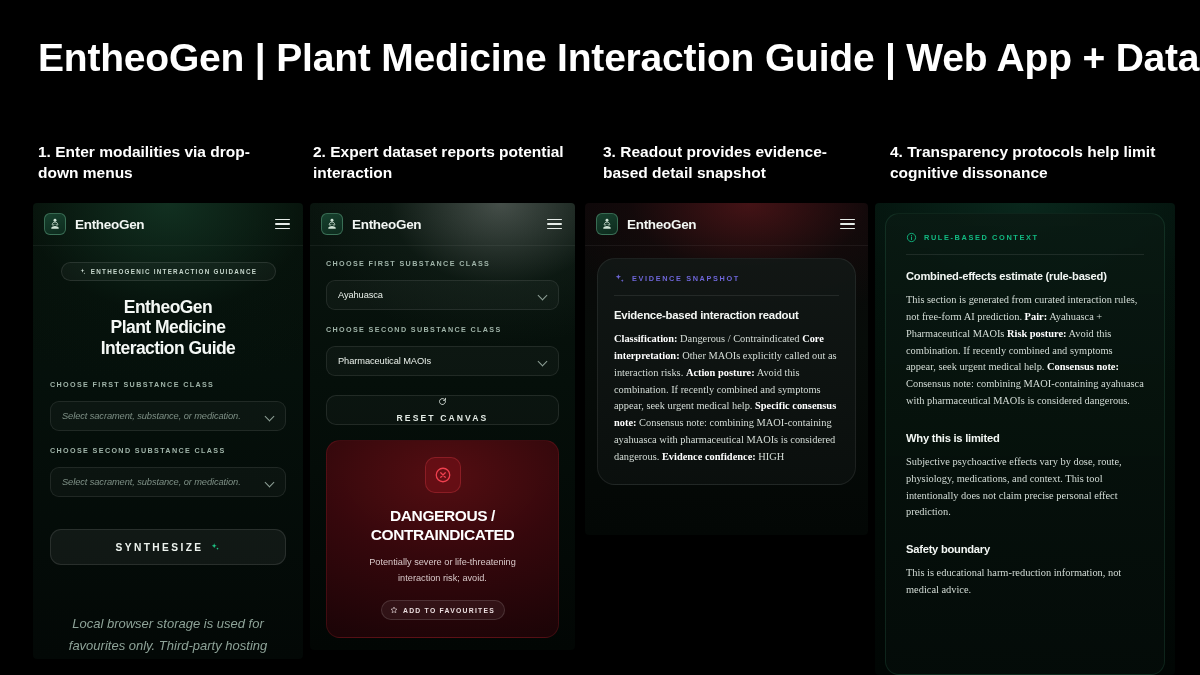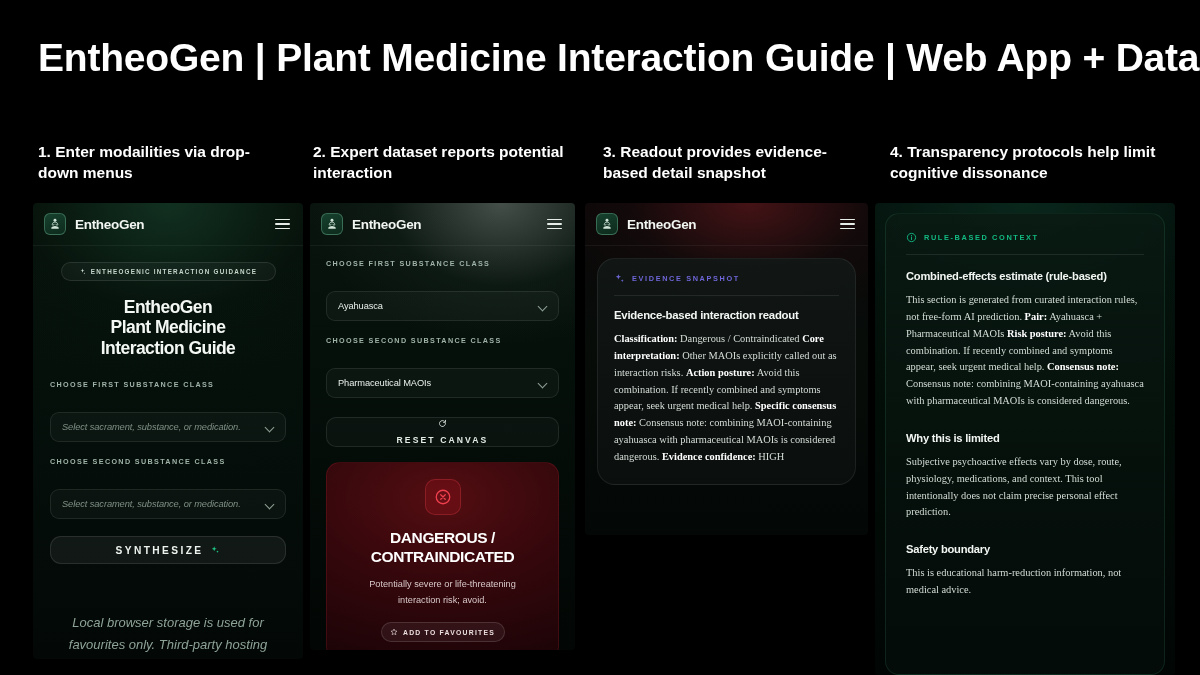--- a/index.html
+++ b/index.html
@@ -70,21 +70,21 @@
   }
   .hamburger { margin-left: auto; width: 15px; display:flex; flex-direction:column; gap:3px; }
   .hamburger i { display:block; height:1.6px; background:#e6ece8; border-radius:1px; }
 
   
   .field-label {
     font-size: 7.2px; font-weight: 700; letter-spacing: 1.35px;
     color: #9fb3a8; text-transform: uppercase;
   }
   .select-box {
-    margin-top: 23px; height: 30px; border-radius: 9px;
+    margin-top: 12px; height: 30px; border-radius: 9px;
     background: rgba(255,255,255,0.030);
     border: 1px solid rgba(255,255,255,0.085);
     display: flex; align-items: center; padding: 0 11px;
   }
   .select-val { font-size: 9.3px; color: #e8efe9; font-style: normal; letter-spacing:-0.1px;}
   .select-ph  { font-size: 9.3px; color: #7d8f85; font-style: italic; letter-spacing:-0.1px;}
   .chev { margin-left:auto; width:9px; height:9px; position:relative; }
   .chev::before {
     content:''; position:absolute; left:0.5px; top:1px; width:6px; height:6px;
     border-right:1.4px solid #8ea096; border-bottom:1.4px solid #8ea096;
@@ -102,21 +102,21 @@
     font-size: 6.3px; font-weight: 700; letter-spacing: 1.25px; color: #c6d6cc;
   }
   .hero {
     margin-top: 16px; text-align: center; color: #f4f8f5;
     font-size: 17.5px; font-weight: 800; line-height: 1.17; letter-spacing: -0.55px;
   }
   .p1-fields { margin-top: 22px; }
   .p1-fields .field-label { display:block; }
   .gap { height: 15px; }
   .synth-btn {
-    margin-top: 17px; height: 28px; border-radius: 11px;
+    margin-top: 32px; height: 36px; border-radius: 11px;
     background: rgba(255,255,255,0.055);
     border: 1px solid rgba(255,255,255,0.10);
     display:flex; align-items:center; justify-content:center; gap:7px;
   }
   .synth-btn span {
     font-size: 10.2px; font-weight: 700; letter-spacing: 2.4px; color: #edf3ee;
   }
   .footnote {
     margin-top: 48px; text-align:center; font-style: italic;
     font-size: 13px; line-height: 1.65; color: #8ea398; padding: 0 4px;

